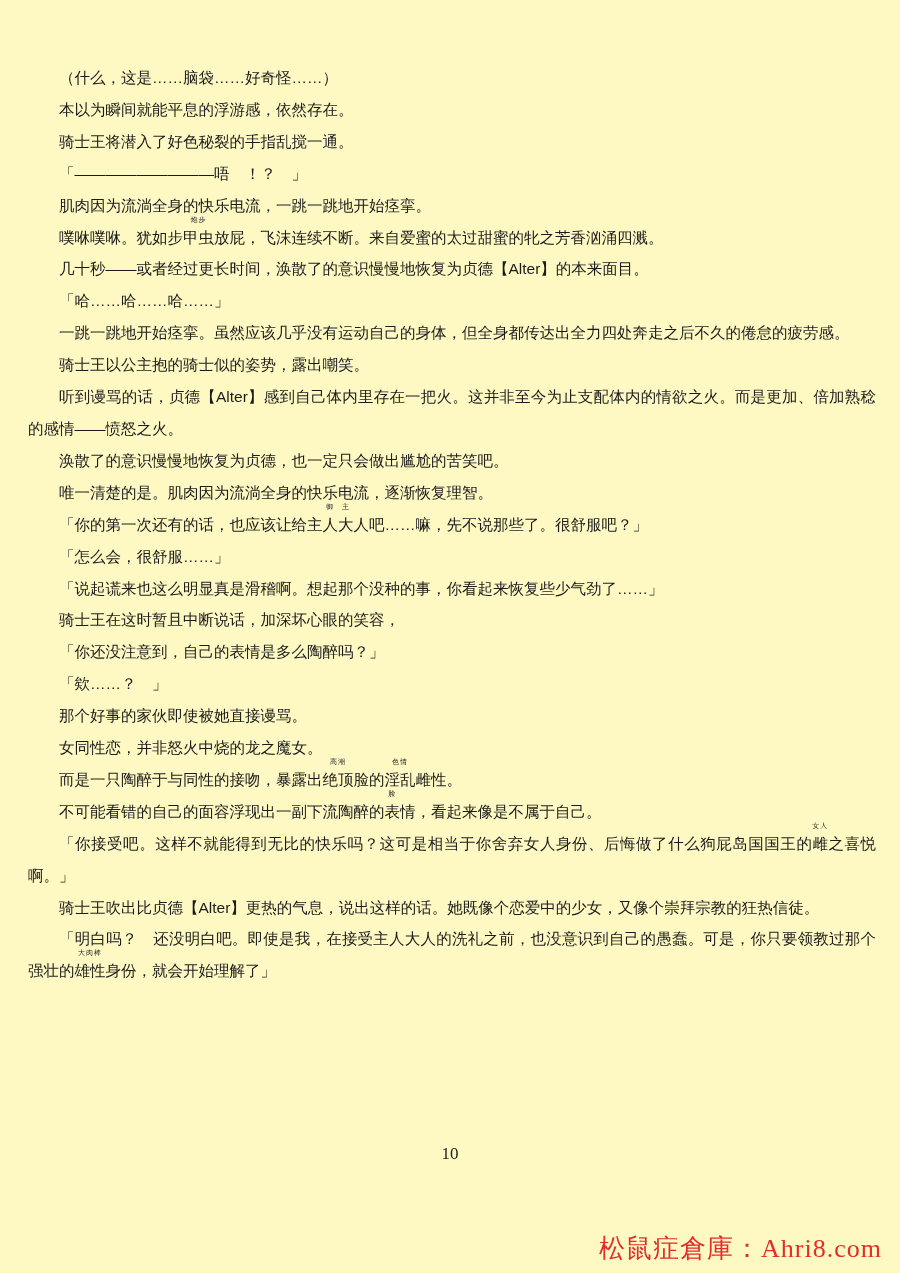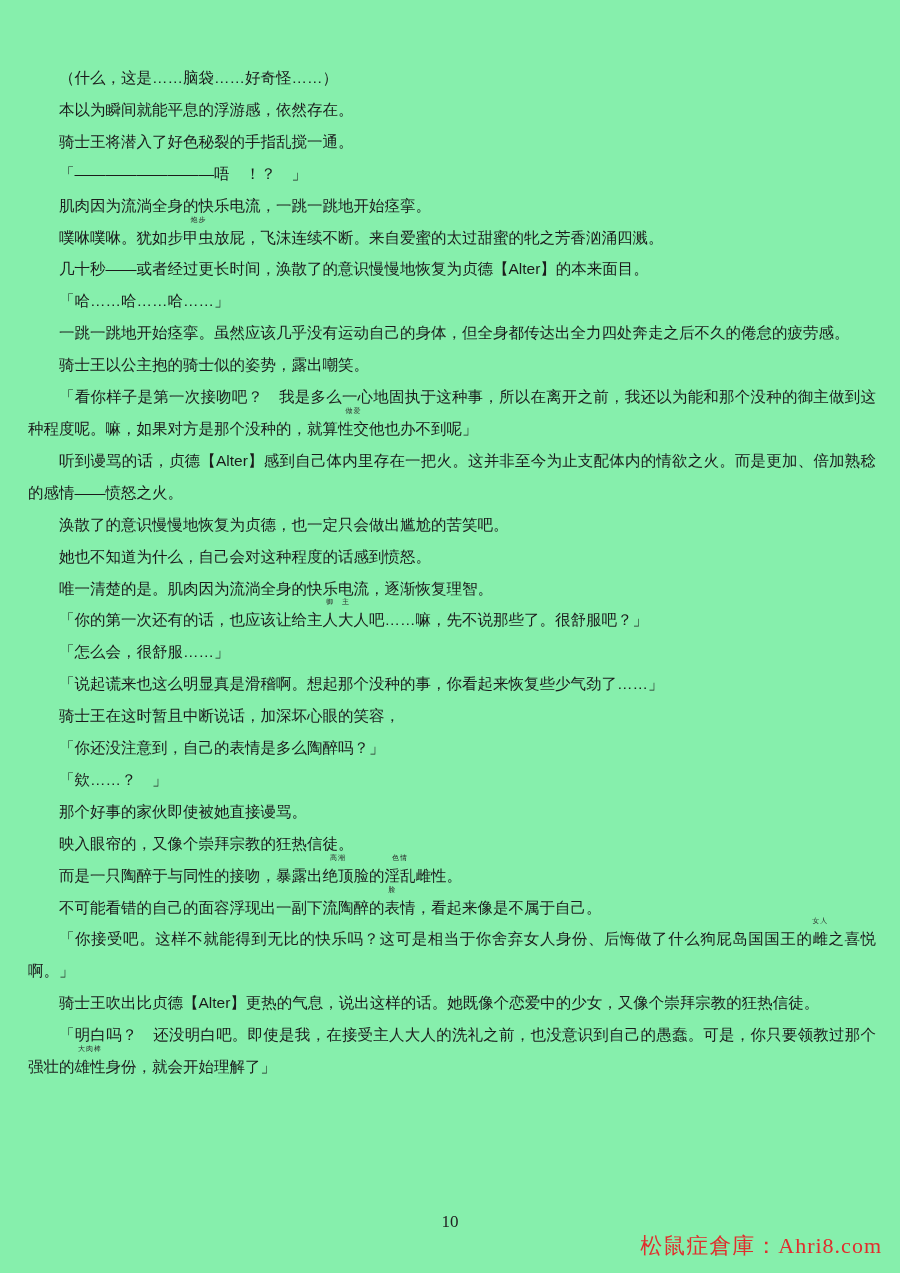--- a/index.html
+++ b/index.html
@@ -5,21 +5,21 @@
   html, body { margin: 0; padding: 0; }
   body {
     width: 900px; height: 1273px;
     background: #ffffff;
     position: relative;
     overflow: hidden;
     font-family: "Liberation Sans", sans-serif;
   }
   .page {
     position: absolute; inset: 0;
-    background: #86efac;
+    background: #fef9c3;
   }
   .doc-body {
     position: absolute;
     left: 28px; right: 24px; top: 62px;
     color: #1b1b1b;
     font-size: 15.5px;
     text-align: justify;
   }
   .doc-body p {
     margin: 0;
@@ -40,63 +40,61 @@
     left: 50%;
     transform: translateX(-50%);
     font-size: 7px;
     line-height: 1;
     color: #2a2a2a;
     white-space: nowrap;
     letter-spacing: 1px;
   }
   .page-number {
     position: absolute;
-    top: 1212px; left: 0; right: 0;
+    top: 1144px; left: 0; right: 0;
     text-align: center;
     font-family: "Liberation Serif", serif;
     font-size: 17px;
     color: #222222;
   }
   .watermark {
     position: absolute;
     top: 1231px; right: 18px;
     font-family: "Liberation Serif", serif;
-    font-size: 22px;
+    font-size: 26px;
     letter-spacing: 1px;
     white-space: nowrap;
   }
 </style>
 </head>
 <body style="background: rgb(255, 255, 255);">
 
 <div class="page">
   <div class="doc-body" style="color: rgb(27, 27, 27);">
       <p>（什么，这是……脑袋……好奇怪……）</p>
       <p>本以为瞬间就能平息的浮游感，依然存在。</p>
       <p>骑士王将潜入了好色秘裂的手指乱搅一通。</p>
       <p>「—————————唔　！？　」</p>
       <p>肌肉因为流淌全身的快乐电流，一跳一跳地开始痉挛。</p>
       <p>噗咻噗咻。犹如步<ruby>甲虫<rt>炮步</rt></ruby>放屁，飞沫连续不断。来自爱蜜的太过甜蜜的牝之芳香汹涌四溅。</p>
       <p>几十秒——或者经过更长时间，涣散了的意识慢慢地恢复为贞德【Alter】的本来面目。</p>
       <p>「哈……哈……哈……」</p>
       <p>一跳一跳地开始痉挛。虽然应该几乎没有运动自己的身体，但全身都传达出全力四处奔走之后不久的倦怠的疲劳感。</p>
       <p>骑士王以公主抱的骑士似的姿势，露出嘲笑。</p>
-      <p>「看你样子是第一次接吻吧？　我是多么一心地固执于这种事，所以在离开之前，我还以为能和那个没种的御主做到这种程度呢。嘛，如果对方是那个没种的，就算<ruby>性交<rt>做爱</rt></ruby>他也办不到呢」</p>
       <p>听到谩骂的话，贞德【Alter】感到自己体内里存在一把火。这并非至今为止支配体内的情欲之火。而是更加、倍加熟稔的感情——愤怒之火。</p>
       <p>涣散了的意识慢慢地恢复为贞德，也一定只会做出尴尬的苦笑吧。</p>
-      <p>她也不知道为什么，自己会对这种程度的话感到愤怒。</p>
       <p>唯一清楚的是。肌肉因为流淌全身的快乐电流，逐渐恢复理智。</p>
       <p>「你的第一次还有的话，也应该让给<ruby>主人大人<rt>御　主</rt></ruby>吧……嘛，先不说那些了。很舒服吧？」</p>
       <p>「怎么会，很舒服……」</p>
       <p>「说起谎来也这么明显真是滑稽啊。想起那个没种的事，你看起来恢复些少气劲了……」</p>
       <p>骑士王在这时暂且中断说话，加深坏心眼的笑容，</p>
       <p>「你还没注意到，自己的表情是多么陶醉吗？」</p>
       <p>「欸……？　」</p>
       <p>那个好事的家伙即使被她直接谩骂。</p>
-      <p>映入眼帘的，又像个崇拜宗教的狂热信徒。</p>
+      <p>女同性恋，并非怒火中烧的龙之魔女。</p>
       <p>而是一只陶醉于与同性的接吻，暴露出<ruby>绝顶<rt>高潮</rt></ruby>脸的<ruby>淫乱<rt>色情</rt></ruby>雌性。</p>
       <p>不可能看错的自己的面容浮现出一副下流陶醉的<ruby>表<rt>脸</rt></ruby>情，看起来像是不属于自己。</p>
       <p>「你接受吧。这样不就能得到无比的快乐吗？这可是相当于你舍弃女人身份、后悔做了什么狗屁岛国国王的<ruby>雌<rt>女人</rt></ruby>之喜悦啊。」</p>
       <p>骑士王吹出比贞德【Alter】更热的气息，说出这样的话。她既像个恋爱中的少女，又像个崇拜宗教的狂热信徒。</p>
       <p>「明白吗？　还没明白吧。即使是我，在接受主人大人的洗礼之前，也没意识到自己的愚蠢。可是，你只要领教过那个强壮的<ruby>雄性<rt>大肉棒</rt></ruby>身份，就会开始理解了」</p>
     </div>
   <div class="page-number">10</div>
   <div class="watermark" style="color: rgb(225, 45, 45);">松鼠症倉庫：Ahri8.com</div>
 </div>
 

